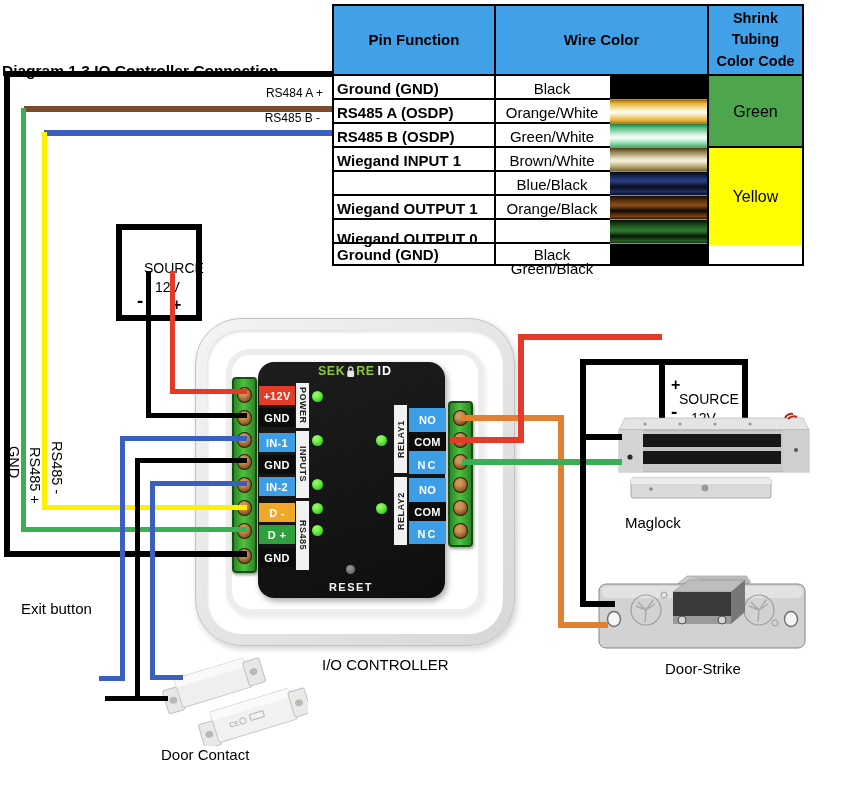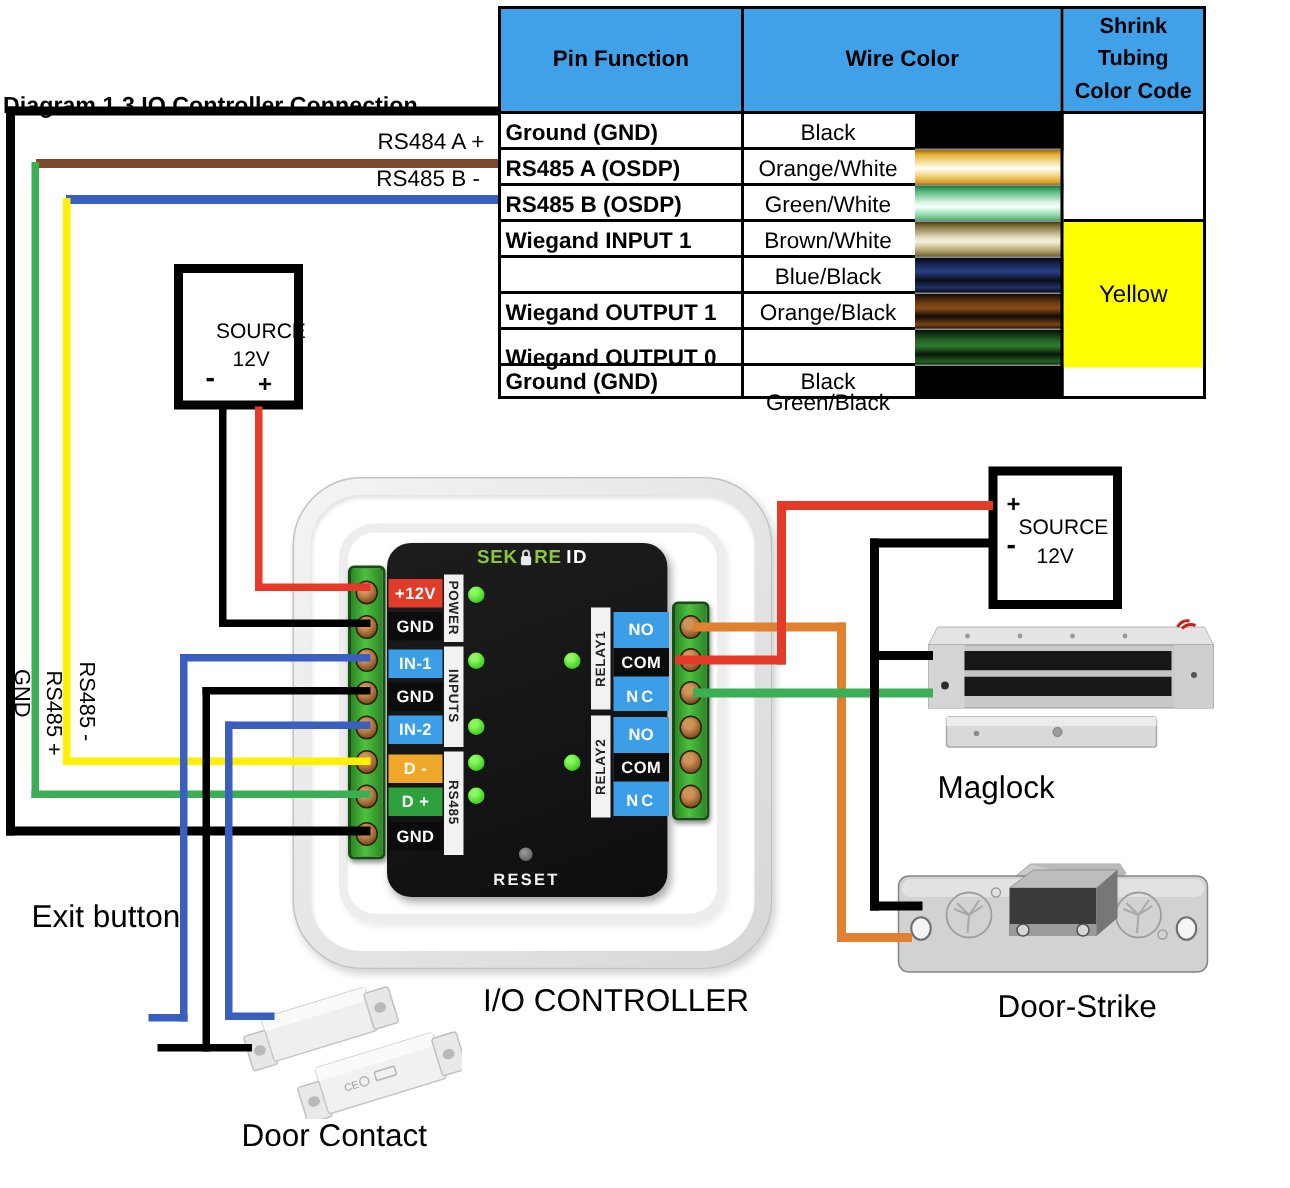--- a/index.html
+++ b/index.html
@@ -30,27 +30,27 @@
   [data-sw="black"]{background:#000;}
   [data-sw="orange_white"]{background:linear-gradient(to bottom,#9a6a10 0%,#e3ae2e 12%,#f7e9b4 38%,#fffef2 52%,#f2d98c 70%,#d9a01e 90%,#7a5208 100%);}
   [data-sw="green_white"]{background:linear-gradient(to bottom,#1e7a40 0%,#52b97c 15%,#d8f2e2 45%,#f6fffa 58%,#9adfb6 78%,#3f9e62 100%);}
   [data-sw="brown_white"]{background:linear-gradient(to bottom,#4a3c14 0%,#8d7d48 15%,#e8e2c8 45%,#f5f1dc 55%,#b0a268 80%,#5f5122 100%);}
   [data-sw="blue_black"]{background:linear-gradient(to bottom,#05060e 0%,#1c2c62 22%,#2b3f85 38%,#0a0d18 62%,#202f66 82%,#04050a 100%);}
   [data-sw="orange_black"]{background:linear-gradient(to bottom,#120a04 0%,#6e3c12 25%,#8a4c18 40%,#100903 62%,#7a4414 85%,#0c0702 100%);}
   [data-sw="green_black"]{background:linear-gradient(to bottom,#061006 0%,#266426 30%,#2e7a2e 45%,#0a160a 68%,#246224 88%,#050f05 100%);}
   .shrinkcell{position:absolute;display:flex;align-items:center;justify-content:center;font-size:16px;}
 
   
-  .lbl{position:absolute;font-size:15px;}
+  .lbl{position:absolute;font-size:12px;}
   .lbl.b{font-weight:bold;}
   .vtext{writing-mode:vertical-rl;text-orientation:mixed;}
   .vtext-ccw{writing-mode:vertical-rl;text-orientation:mixed;transform:rotate(180deg);}
 
   
-  .srcbox{position:absolute;border:6px solid #000;background:#fff;box-sizing:border-box;}
+  .srcbox{position:absolute;border:6px solid #000;background:#fff;box-sizing:border-box;margin-top:48px;}
   .srcbox span{position:absolute;font-size:14px;}
 
   
   .plate{position:absolute;left:195px;top:318px;width:318px;height:326px;border-radius:46px;
          background:linear-gradient(135deg,#f4f4f4,#d7d7d7);border:1px solid #c2c2c2;
          box-shadow:2px 3px 6px rgba(0,0,0,.18);}
   .plate-i1{position:absolute;inset:11px;border-radius:34px;background:#fff;
             box-shadow:1px 2px 3px rgba(0,0,0,.12) inset;}
   .plate-i2{position:absolute;inset:30px;border-radius:24px;background:#fff;
             border:6px solid #ededed;box-shadow:2px 3px 5px rgba(0,0,0,.08);}
@@ -77,21 +77,21 @@
   .strip{position:absolute;width:13px;background:#f2f2f2;color:#222;font-size:9px;font-weight:bold;
          display:flex;align-items:center;justify-content:center;letter-spacing:.5px;}
   .relayblue{position:absolute;left:409px;width:37px;background:var(--tblue,#3d9ee8);}
   .led{position:absolute;width:11px;height:11px;border-radius:50%;
        background:radial-gradient(circle at 38% 32%,#8bf95e 20%,#49d32a 65%,#2fa016);}
   .resetbtn{position:absolute;left:346px;top:565px;width:9px;height:9px;border-radius:50%;
             background:radial-gradient(circle at 40% 35%,#9a9a9a,#555);}
   .resettxt{position:absolute;left:322px;top:581px;width:58px;text-align:center;color:#f2f2f2;
             font-size:11px;font-weight:bold;letter-spacing:1.5px;}
 
-  .caption{position:absolute;font-size:21px;}
+  .caption{position:absolute;font-size:15px;}
 </style>
 </head>
 <body>
 
 <div class="stage">
 
   <div class="lbl b" style="left:2px;top:62px;font-size:15.5px;">Diagram 1.3 IO Controller Connection</div>
 
   <div class="tbl">
 
@@ -120,20 +120,21 @@
 
     <div class="sw" style="left:276px;top:70px;width:99px;height:24px;" data-sw="black"></div>
     <div class="sw" style="left:276px;top:94px;width:99px;height:24px;" data-sw="orange_white"></div>
     <div class="sw" style="left:276px;top:118px;width:99px;height:24px;" data-sw="green_white"></div>
     <div class="sw" style="left:276px;top:142px;width:99px;height:24px;" data-sw="brown_white"></div>
     <div class="sw" style="left:276px;top:166px;width:99px;height:24px;" data-sw="blue_black"></div>
     <div class="sw" style="left:276px;top:190px;width:99px;height:24px;" data-sw="orange_black"></div>
     <div class="sw" style="left:276px;top:214px;width:99px;height:24px;" data-sw="green_black"></div>
     <div class="sw" style="left:276px;top:238px;width:99px;height:20px;" data-sw="black"></div>
 
+    <div class="shrinkcell" style="left:375px;top:70px;width:93px;height:72px;background:var(--shrinkgreen,#4da64d);">Green</div>
     <div class="shrinkcell" style="left:375px;top:142px;width:93px;height:97px;background:var(--shrinkyellow,#ff0);">Yellow</div>
 
     <div class="vline" style="left:160px;"></div>
     <div class="vline" style="left:373px;"></div>
     <div class="hline" style="left:0;top:68px;width:468px;"></div>
     <div class="hline" style="left:0;top:92px;width:276px;"></div>
     <div class="hline" style="left:0;top:116px;width:276px;"></div>
     <div class="hline" style="left:0;top:140px;width:276px;"></div>
     <div class="hline" style="left:0;top:164px;width:276px;"></div>
     <div class="hline" style="left:0;top:188px;width:276px;"></div>

